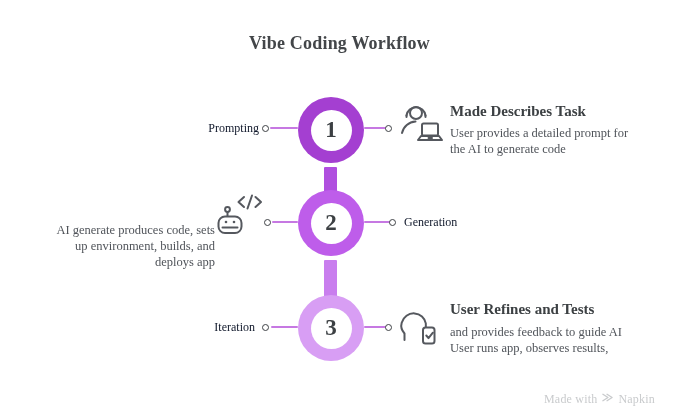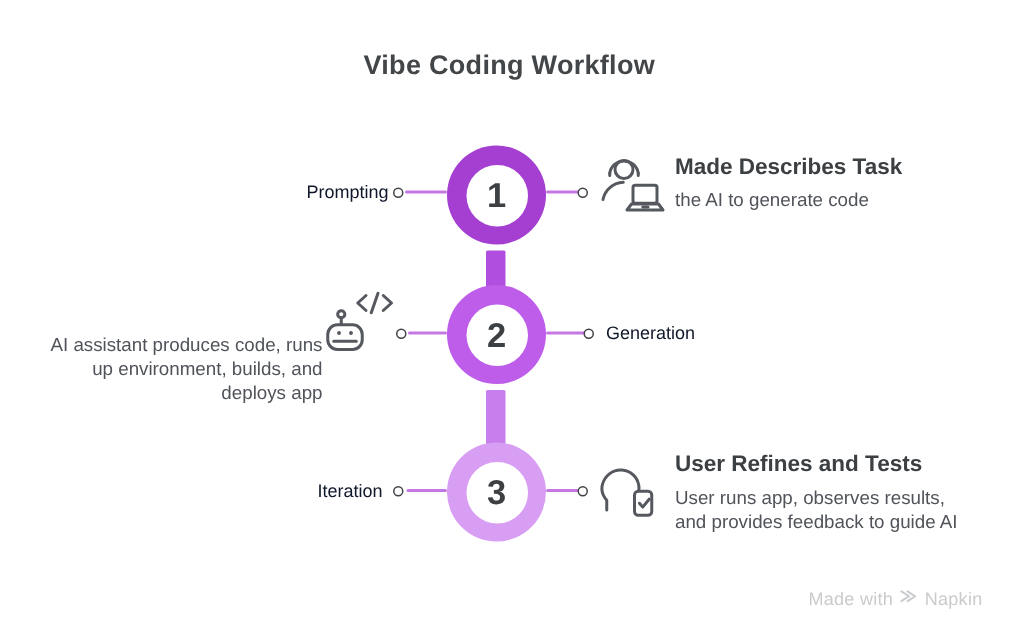--- a/index.html
+++ b/index.html
@@ -1,18 +1,18 @@
 <!DOCTYPE html>
 <html><head>
 <meta charset="utf-8">
 <style>
   html,body{margin:0;padding:0;background:#fff;}
   .canvas{
     position:relative;width:679px;height:420px;background:#ffffff;
-    font-family:Liberation Sans, sans-serif;overflow:hidden;margin:0 auto;
+    font-family:Liberation Serif, serif;overflow:hidden;margin:0 auto;
   }
   .title{
     position:absolute;top:33px;left:0;width:100%;text-align:center;margin:0;
     font-size:18px;font-weight:700;color:#434649;letter-spacing:.2px;
   }
   
   .vbar{position:absolute;left:324px;width:13px;z-index:1;border-radius:1px;}
   .vbar.b1{top:167px;height:28px;}
   .vbar.b2{top:260px;height:40px;}
   .circle{
@@ -102,53 +102,54 @@
       <path d="M11.5 15.5 A 9.6 9.6 0 0 1 30.5 15.5"></path>
       <path d="M11.5 15.5 v1.5 M30.5 15.5 v1.5"></path>
       <path d="M7 33 A 14.5 14.5 0 0 1 20.5 21.5"></path>
       <rect x="27" y="23.5" width="16" height="12" rx="1.5"></rect>
       <path d="M23 40 L26 36 H44 L47 40 Z"></path>
       <path d="M33.5 38 h3.5"></path>
     </svg>
   </div>
   <h2 class="heading h1">Made Describes Task</h2>
   <div class="desc desc1">
+    <div>User provides a detailed prompt for</div>
     <div>the AI to generate code</div>
   </div>
 
   <div class="icon ic2">
     <svg width="52" height="50" viewBox="0 0 52 50" fill="none" stroke="#55585E" stroke-width="2" stroke-linecap="round" stroke-linejoin="round">
       <path d="M30 5 L24.5 10 L30 15"></path>
       <path d="M41.5 5 L47 10 L41.5 15"></path>
       <path d="M38 3.5 L33.5 16.5"></path>
       <circle cx="13.5" cy="17.5" r="2.4"></circle>
       <path d="M13.5 20 V 24"></path>
       <rect x="4.5" y="24.5" width="23" height="16.5" rx="6.5"></rect>
       <path d="M8.5 35.5 h15"></path>
       <circle cx="12" cy="30" r="1.3" fill="#55585E" stroke="none"></circle>
       <circle cx="20" cy="30" r="1.3" fill="#55585E" stroke="none"></circle>
     </svg>
   </div>
   <div class="desc desc2">
-    <div>AI assistant produces code, runs</div>
+    <div>AI generate produces code, sets</div>
     <div>up environment, builds, and</div>
     <div>deploys app</div>
   </div>
 
   <div class="icon ic3">
     <svg width="52" height="50" viewBox="0 0 52 50" fill="none" stroke="#55585E" stroke-width="2" stroke-linecap="round" stroke-linejoin="round">
       <path d="M12.5 42 V 35.5 C 9.8 32.5 8.6 28.6 9.7 24.8 C 11.3 19 16.6 15 22.6 15.4 C 28.3 15.8 32.8 19.9 33.8 25.4 C 34.3 28 33.8 30.6 32.6 32.8"></path>
       <rect x="31" y="29.5" width="11.5" height="16" rx="2.5" fill="#ffffff"></rect>
       <path d="M34.3 37.5 l2.2 2.6 l4.4 -5.4"></path>
     </svg>
   </div>
   <h2 class="heading h3">User Refines and Tests</h2>
   <div class="desc desc3">
+    <div>and provides feedback to guide AI</div>
     <div>User runs app, observes results,</div>
-    <div>and provides feedback to guide AI</div>
   </div>
 
   <div class="watermark">
     <span>Made with</span>
     <span>
       <svg width="13" height="11" viewBox="0 0 14 12" fill="none" stroke="#C9CBCD" stroke-width="1.5" stroke-linecap="round" stroke-linejoin="round">
         <path d="M2 2.5 L7.5 6 L2 9.5"></path>
         <path d="M6.5 2.5 L12 6 L6.5 9.5"></path>
       </svg>
     </span>

